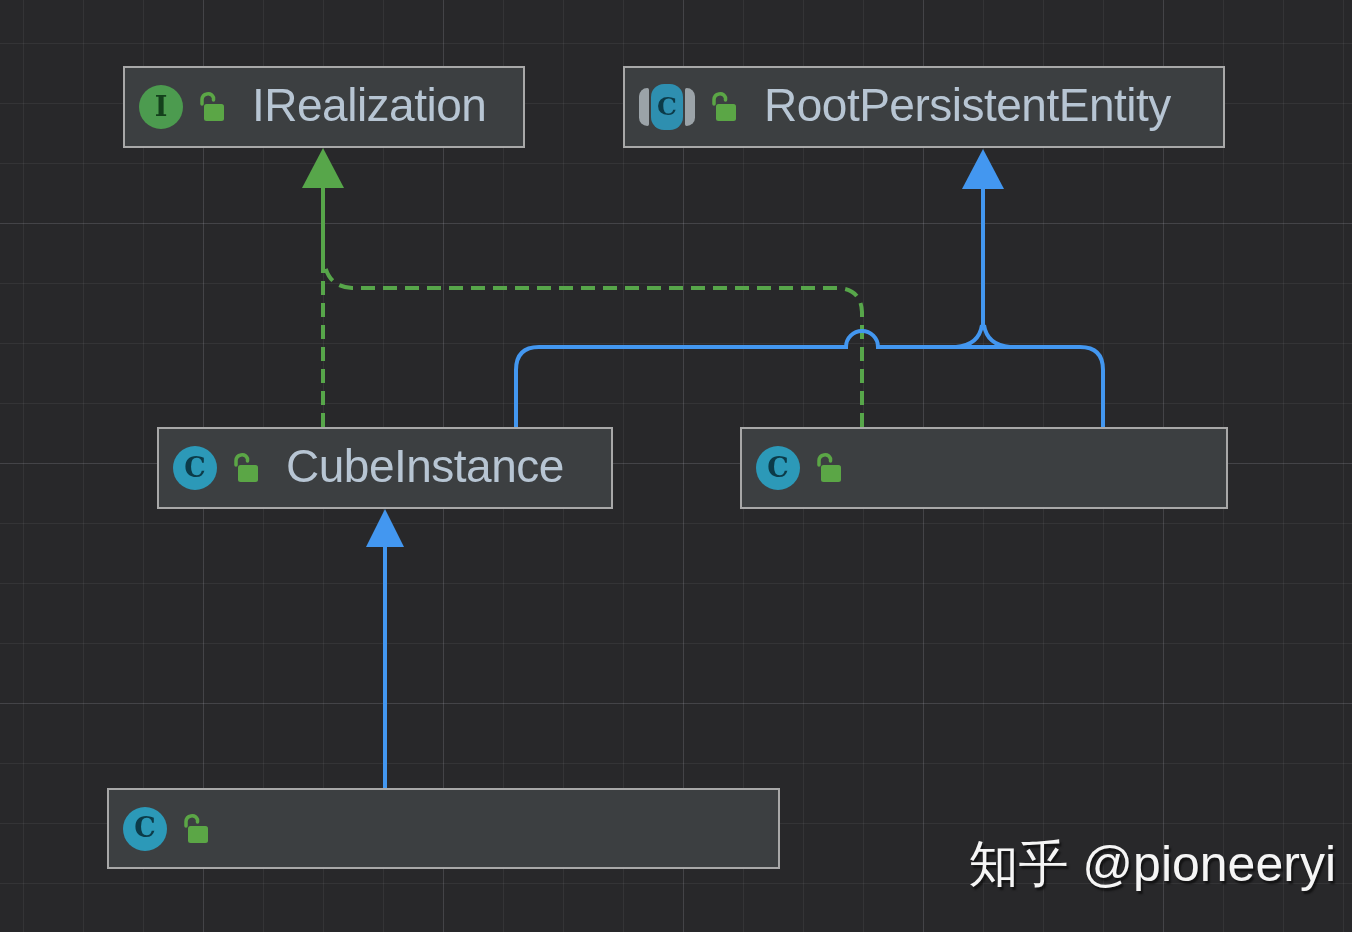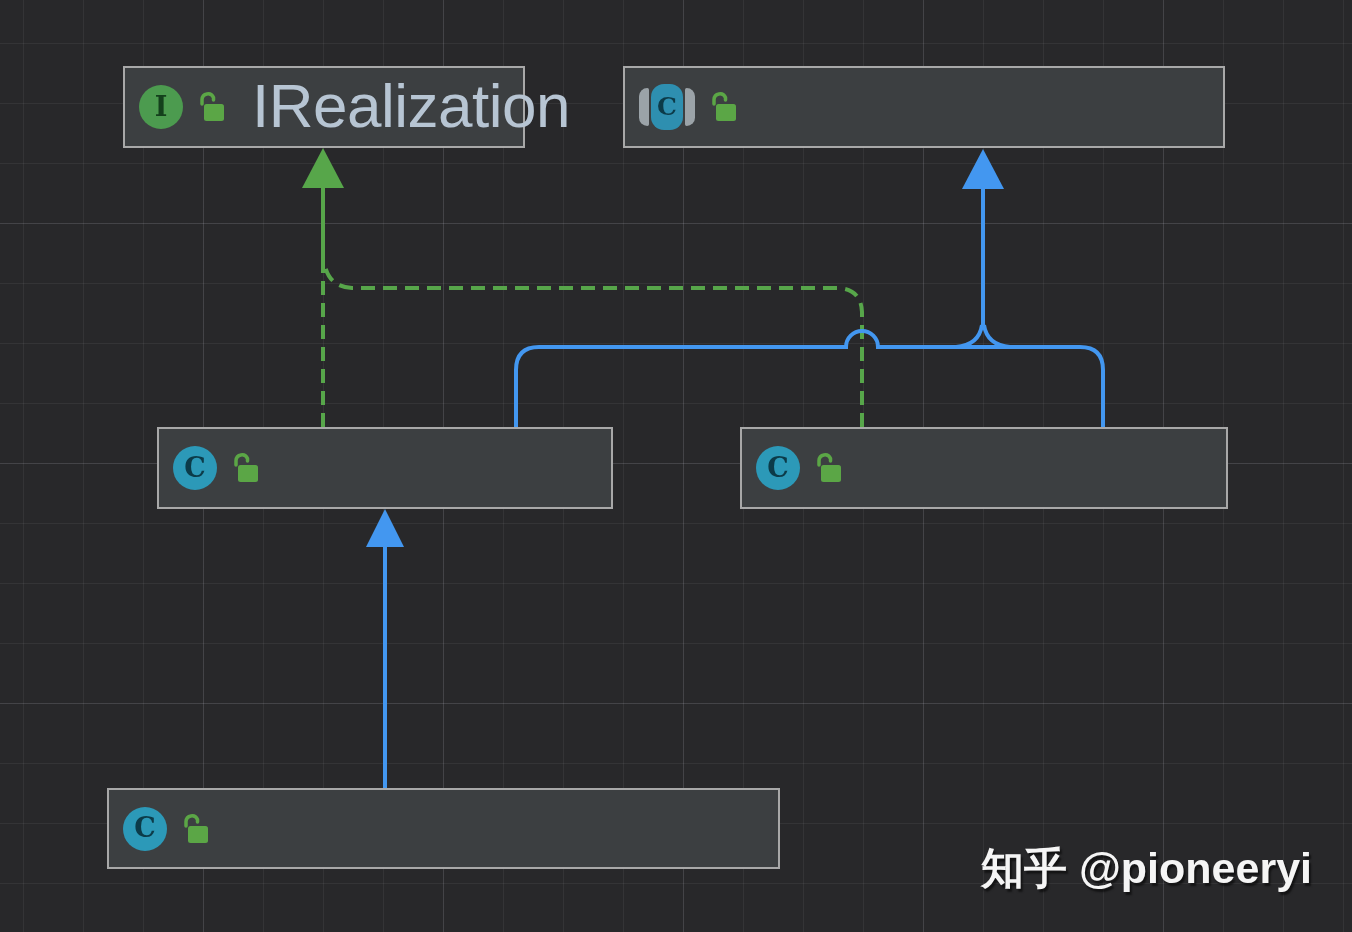--- a/index.html
+++ b/index.html
@@ -83,31 +83,31 @@
     display:flex;align-items:center;justify-content:center;
   }
   .abstract-pill .badge-letter{color:var(--badge-letter-teal);font-size:25px;}
   .lock{
     width:32px;height:34px;flex:0 0 auto;
     margin-left:11px;
     display:flex;align-items:flex-end;
   }
   .node-label{
     margin-left:26px;
-    font-size:62px;
+    font-size:46px;
     color:var(--label-color);
     letter-spacing:-0.5px;
     white-space:nowrap;
     transform:translateY(-2px);
   }
   .watermark{
     position:absolute;
-    right:40px;bottom:34px;
-    font-size:43px;
-    font-weight:700;
+    right:16px;bottom:34px;
+    font-size:50px;
+    font-weight:400;
     color:var(--watermark);
     text-shadow:2px 3px 2px rgba(0,0,0,0.55);
     white-space:nowrap;
   }
 </style>
 </head>
 <body>
 
 <div class="canvas">
 
@@ -154,32 +154,34 @@
         <span class="badge-letter">C</span>
       </span>
       <span class="paren close"></span>
     </span>
     <span class="lock">
       <svg width="32" height="34" viewBox="0 0 32 34">
         <path d="M8 14 V9.5 a6 6 0 0 1 11.5 -2 V10" fill="none" stroke="var(--lock-green)" stroke-width="3.5" stroke-linecap="round"></path>
         <rect x="10" y="14" width="20" height="17" rx="2.5" fill="var(--lock-green)"></rect>
       </svg>
     </span>
+    <span class="node-label">RootPersistentEntity</span>
   </div>
 
   <div class="node" style="left:157px;top:427px;width:456px;">
     <span class="badge klass">
       <span class="badge-letter">C</span>
     </span>
     <span class="lock">
       <svg width="32" height="34" viewBox="0 0 32 34">
         <path d="M8 14 V9.5 a6 6 0 0 1 11.5 -2 V10" fill="none" stroke="var(--lock-green)" stroke-width="3.5" stroke-linecap="round"></path>
         <rect x="10" y="14" width="20" height="17" rx="2.5" fill="var(--lock-green)"></rect>
       </svg>
     </span>
+    <span class="node-label">CubeInstance</span>
   </div>
 
   <div class="node" style="left:740px;top:427px;width:488px;">
     <span class="badge klass">
       <span class="badge-letter">C</span>
     </span>
     <span class="lock">
       <svg width="32" height="34" viewBox="0 0 32 34">
         <path d="M8 14 V9.5 a6 6 0 0 1 11.5 -2 V10" fill="none" stroke="var(--lock-green)" stroke-width="3.5" stroke-linecap="round"></path>
         <rect x="10" y="14" width="20" height="17" rx="2.5" fill="var(--lock-green)"></rect>

